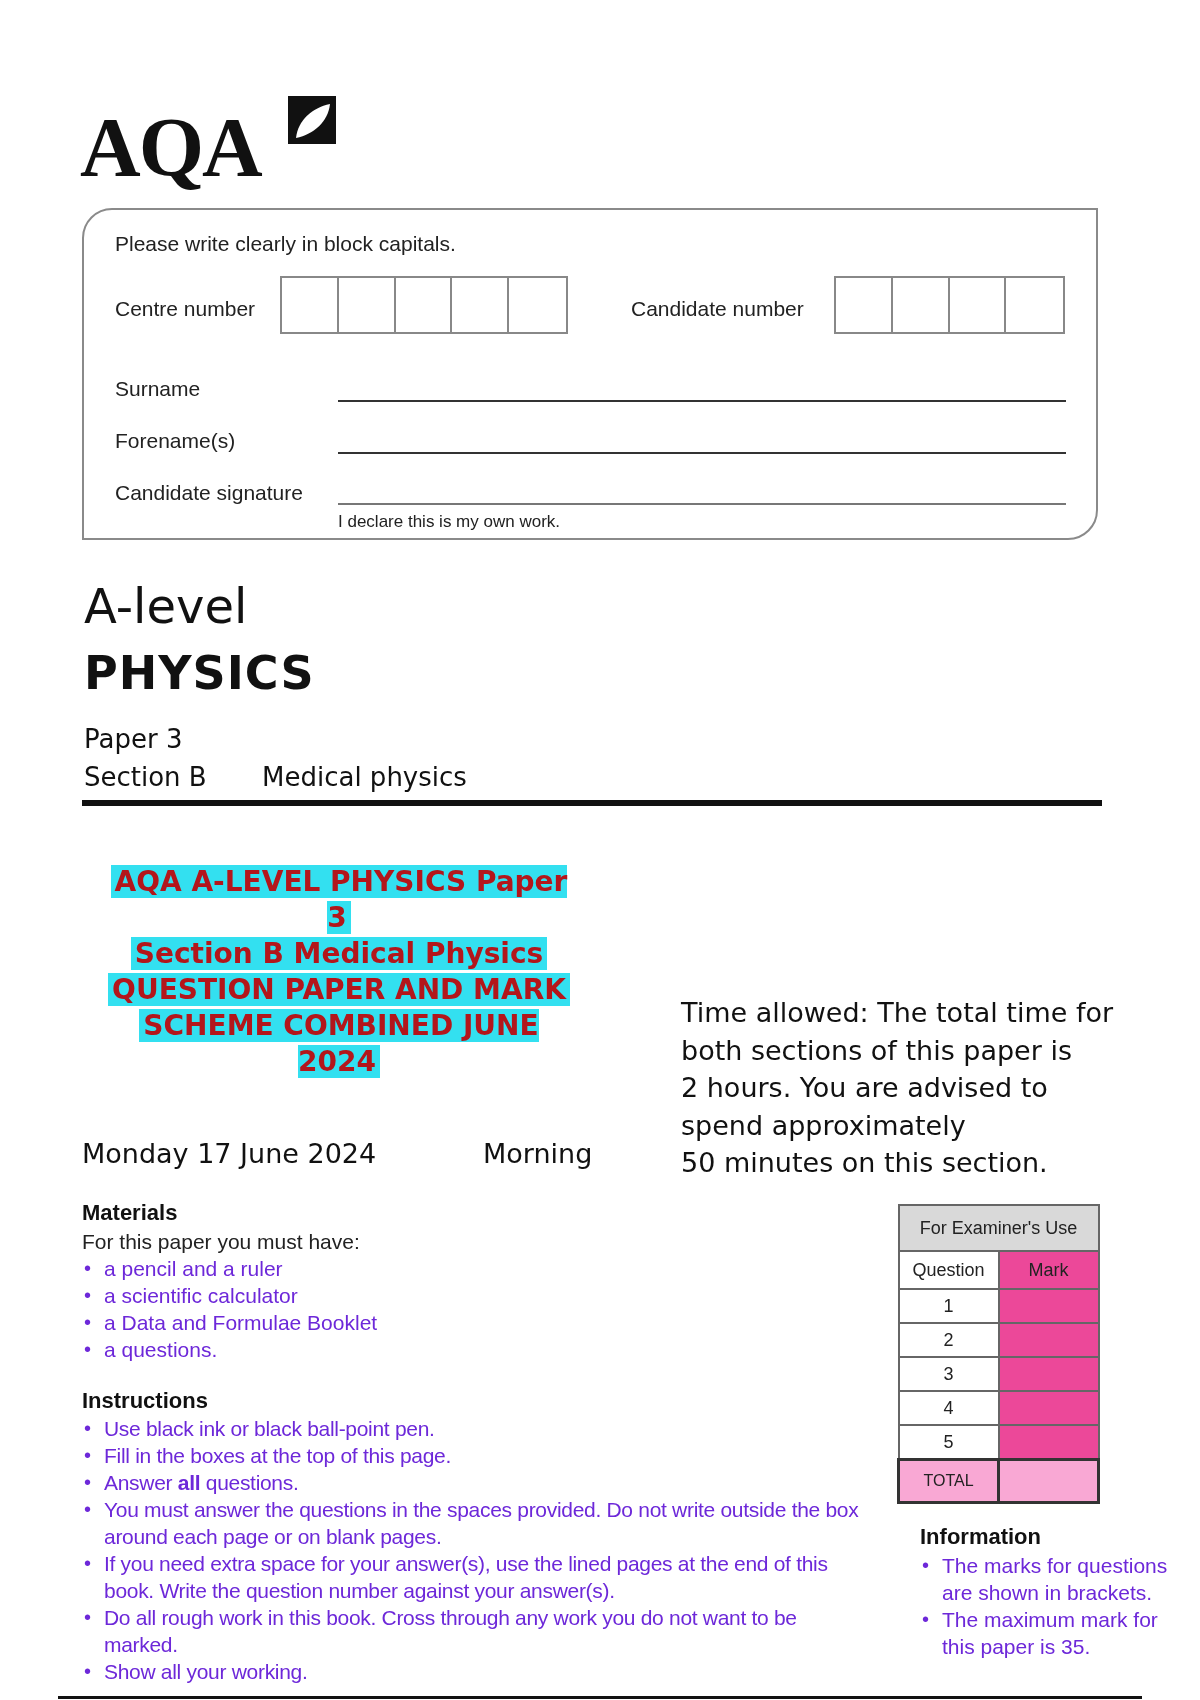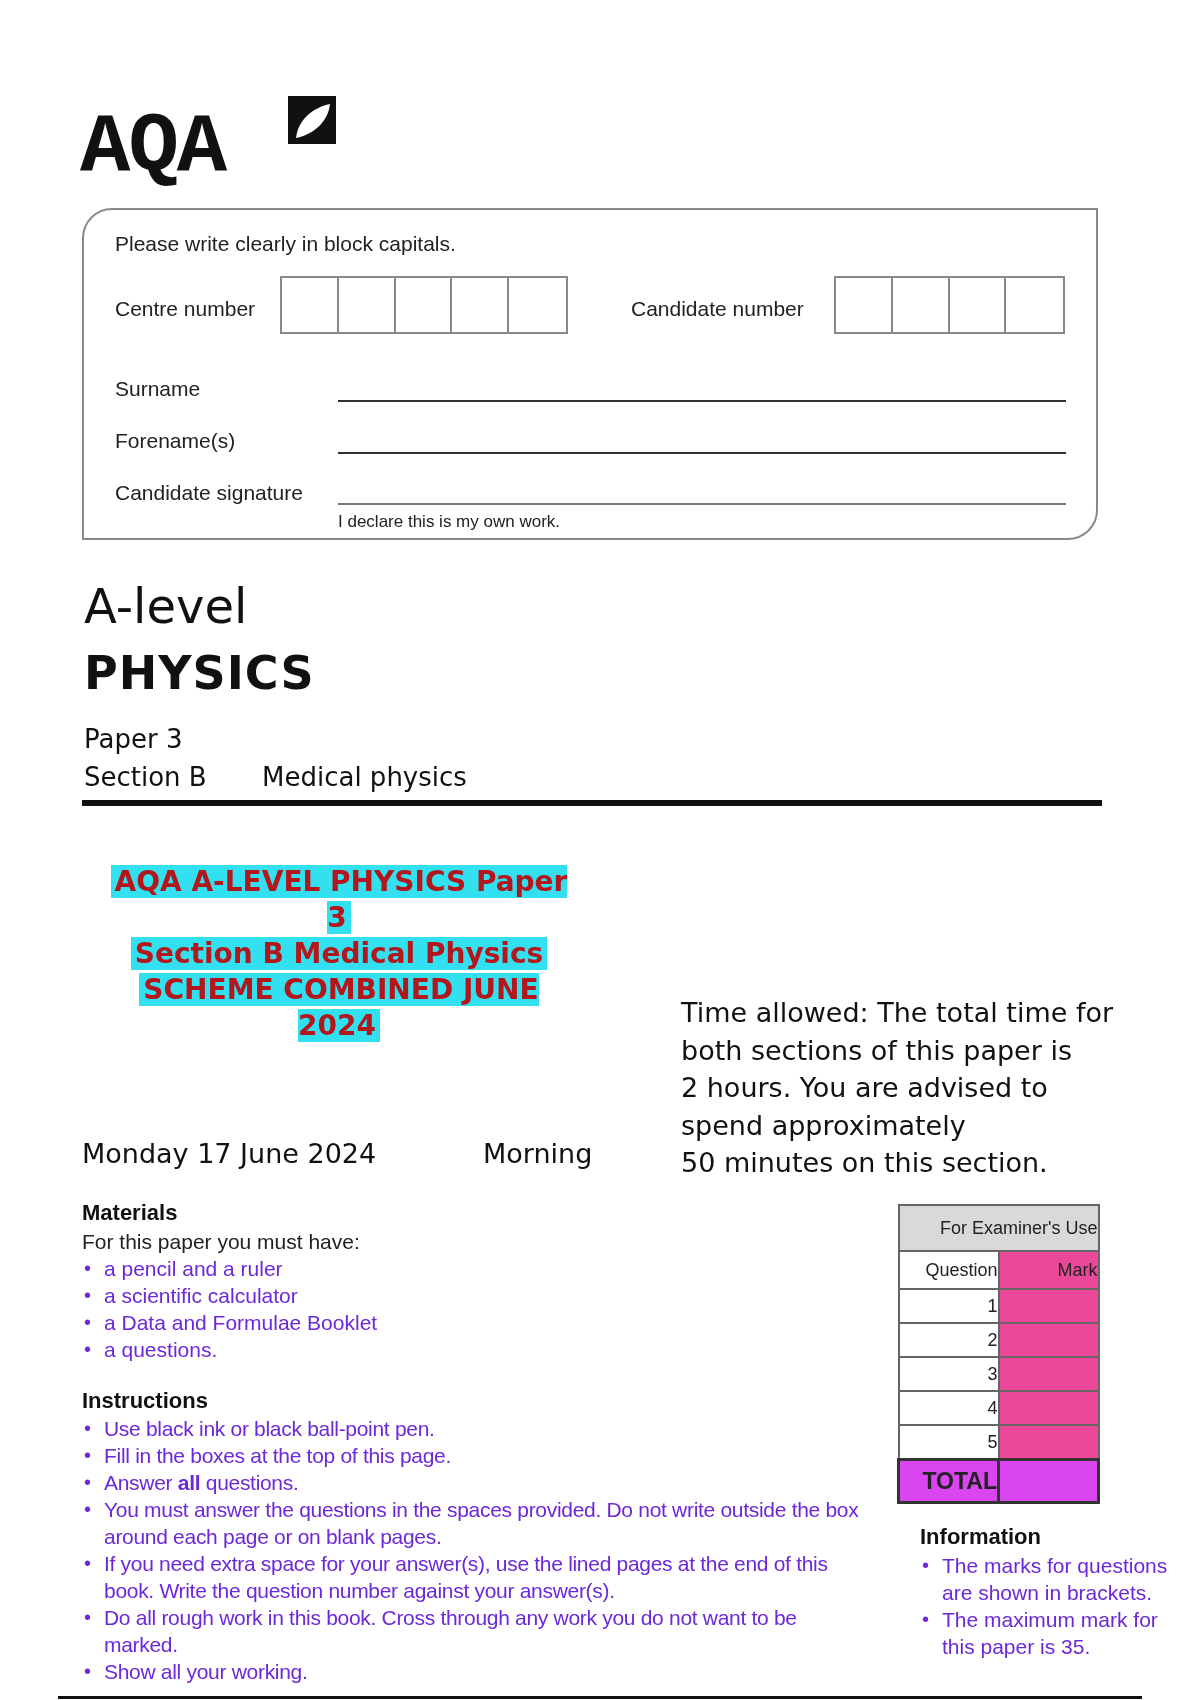--- a/index.html
+++ b/index.html
@@ -5,21 +5,21 @@
     html, body { margin: 0; padding: 0; }
     body {
       width: 1200px; height: 1700px; background: #ffffff; position: relative; overflow: hidden;
       font-family: "Liberation Sans", sans-serif; color: #1a1a1a;
     }
     .abs { position: absolute; }
 
     
     #logo { left: 80px; top: 88px; width: 270px; height: 100px; }
     #logo .letters {
-      position: absolute; left: 0; top: 20px; font-family: Liberation Mono, monospace;
+      position: absolute; left: 0; top: 20px; font-family: Liberation Serif, serif;
       font-weight: bold; font-size: 84px; letter-spacing: -2px; color: #111; line-height: 80px;
     }
     #logo .mark { position: absolute; left: 204px; top: 4px; width: 56px; height: 56px; }
 
     
     #cand-box {
       left: 82px; top: 208px; width: 1016px; height: 332px;
       border: 2px solid #8a8a8a; border-radius: 30px 0 30px 0; box-sizing: border-box;
     }
     .lbl { font-size: 21px; color: #222; }
@@ -76,27 +76,27 @@
     ul.bl li::before { content: "\2022"; position: absolute; left: 2px; top: 0; font-size: 20px; }
     #materials-list { left: 82px; top: 1255px; width: 500px; }
 
     #instructions-h { left: 82px; top: 1388px; }
     #instructions-list { left: 82px; top: 1415px; width: 780px; }
     #instructions-list li { font-family: "Liberation Sans", sans-serif; letter-spacing: -0.3px; }
 
     
     #exam-table { left: 897px; top: 1204px; border-collapse: collapse; }
     #exam-table td {
-      border: 2px solid #666; height: 32px; font-size: 18px; text-align: right; color: #222; padding: 0;
+      border: 2px solid #666; height: 32px; font-size: 18px; text-align: center; color: #222; padding: 0;
     }
     #exam-table .head { background: #d9d9d9; height: 44px; }
     #exam-table .col { height: 36px; }
     #exam-table .q { width: 98px; background: #fff; }
     #exam-table .m { width: 98px; background: #ec4899; }
-    #exam-table .tot td { border: 3px solid #333; height: 40px; background: #d946ef; font-weight: bold; font-size: 23px; }
+    #exam-table .tot td { border: 3px solid #333; height: 40px; background: #f9a8d4; font-weight: normal; font-size: 16px; }
 
     
     #info-h { left: 920px; top: 1524px; }
     #info-list { left: 920px; top: 1552px; width: 260px; }
 
     #rule-bottom { left: 58px; top: 1696px; width: 1084px; height: 3px; background: #111; }
   </style>
 </head>
 <body>
 
@@ -136,20 +136,21 @@
 <div id="alevel" class="abs calib">A-level</div>
 <div id="physics" class="abs calib">PHYSICS</div>
 <div id="paper" class="abs calib">Paper 3</div>
 <div id="section" class="abs calib">Section B</div>
 <div id="subject" class="abs calib">Medical physics</div>
 <div id="rule-top" class="abs"></div>
 
 <div id="banner" class="abs">
   <div><span><b>AQA A-LEVEL PHYSICS</b><b> Paper 3</b></span></div>
   <div><span>Section B Medical Physics</span></div>
+  <div><span>QUESTION PAPER AND MARK</span></div>
   <div><span>SCHEME COMBINED JUNE 2024</span></div>
 </div>
 
 <div id="time-allowed" class="abs calib">
   <div>Time allowed: The total time for</div>
   <div>both sections of this paper is</div>
   <div>2 hours. You are advised to</div>
   <div>spend approximately</div>
   <div>50 minutes on this section.</div>
 </div>

